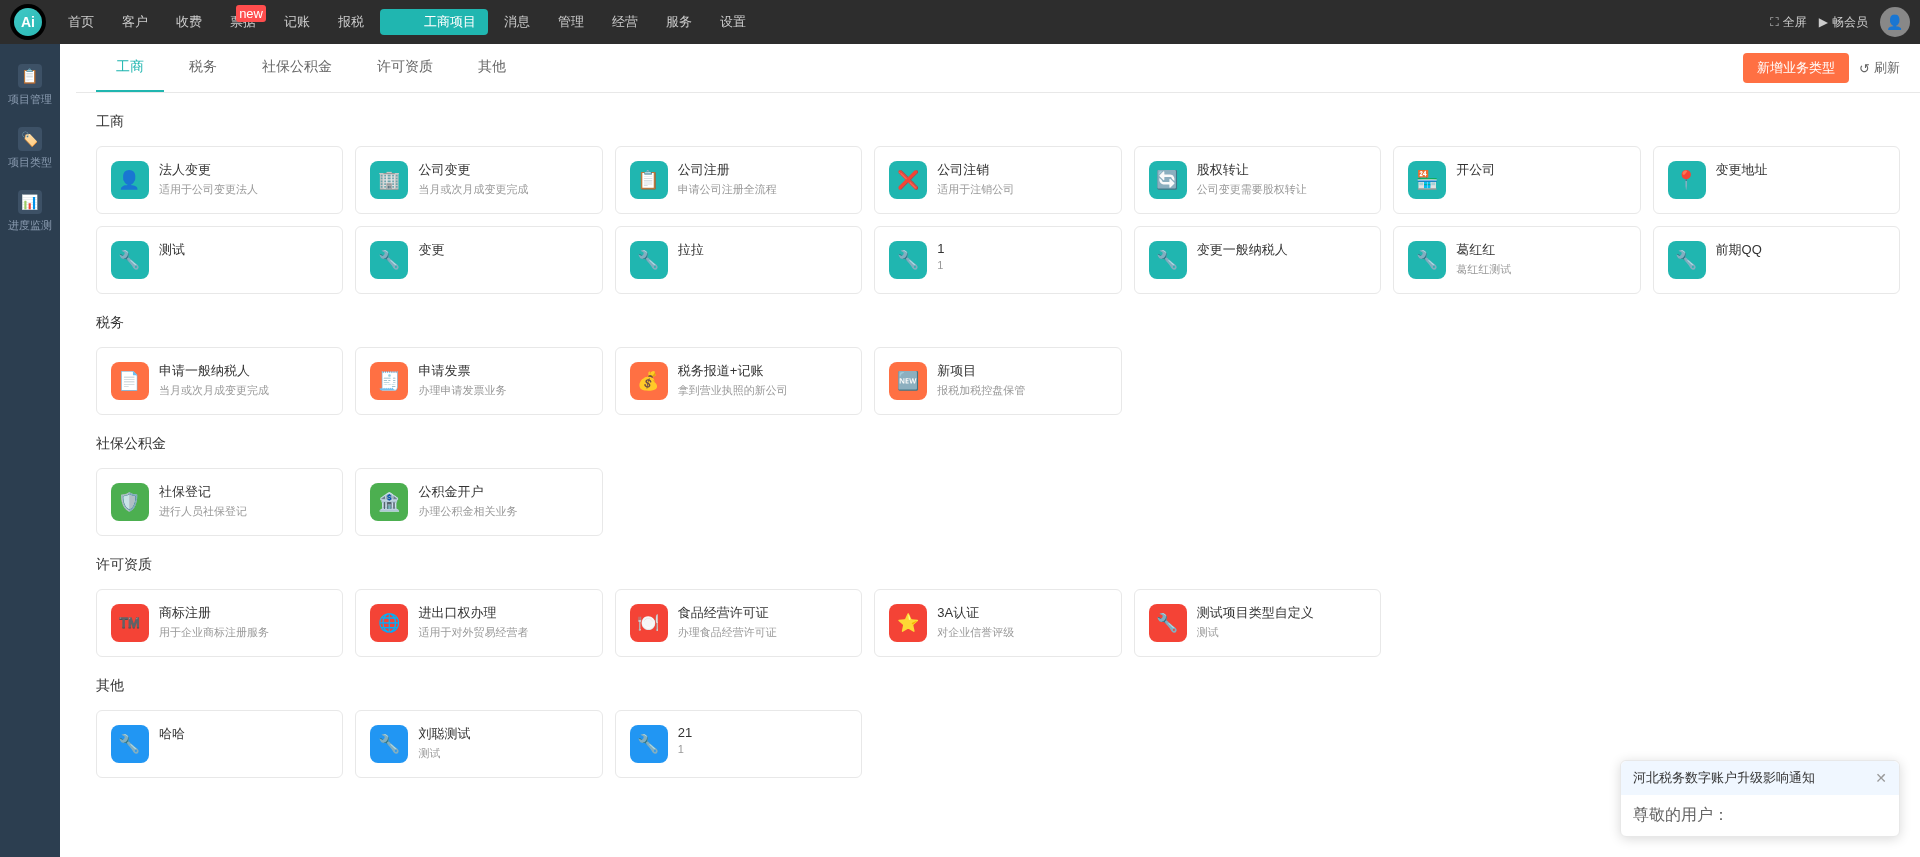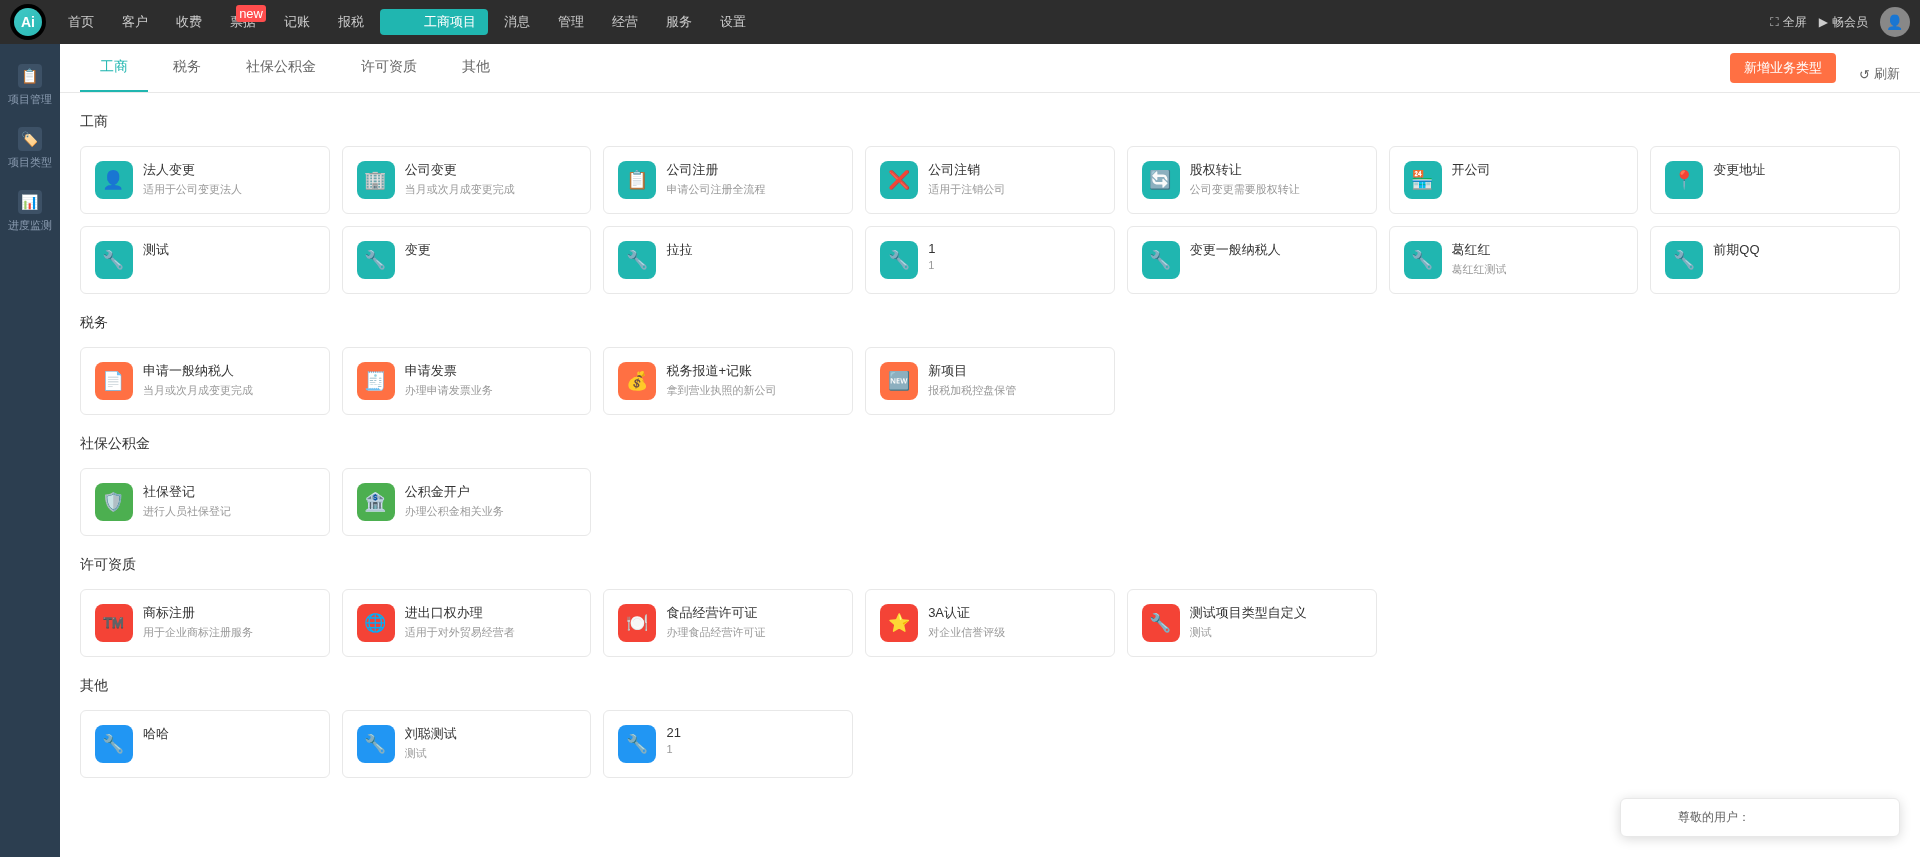--- a/index.html
+++ b/index.html
@@ -105,20 +105,21 @@
       display: flex; align-items: center; justify-content: center;
       font-size: 14px;
     }
 
     
     .main-content {
       margin-top: 44px;
       margin-left: 60px;
       min-height: calc(100vh - 44px);
       background: #fff;
+      padding-left: 16px;
     }
 
     
     .sub-tabs {
       display: flex;
       align-items: center;
       border-bottom: 1px solid #e8e8e8;
       padding: 0 20px;
       background: #fff;
       position: sticky; top: 44px;
@@ -131,21 +132,21 @@
       font-size: 14px;
       border-bottom: 2px solid transparent;
       margin-right: 5px;
     }
     .sub-tab.active {
       color: #20b6b0;
       border-bottom: 2px solid #20b6b0;
     }
     .tab-actions {
       margin-left: auto;
-      display: flex; align-items: flex-end; gap: 23px;
+      display: flex; align-items: center; gap: 10px;
     }
     .btn-add-type {
       background: #ff7043;
       color: #fff;
       border: none;
       padding: 6px 14px;
       border-radius: 4px;
       cursor: pointer;
       font-size: 13px;
     }
@@ -238,21 +239,21 @@
       align-items: center;
       border-radius: 6px 6px 0 0;
     }
     .notif-title { font-size: 13px; color: #333; }
     .notif-close {
       cursor: pointer;
       color: #999;
       font-size: 14px;
       background: none; border: none;
     }
-    .notif-body { padding: 10px 12px; font-size: 12px; color: #666; margin-left: 45px; }
+    .notif-body { padding: 10px 12px; font-size: 16px; color: #666; }
 
     
     .section-sep { margin-bottom: 20px; }
   </style>
 </head>
 <body>
 
 <nav class="top-nav">
   <div class="logo">
     <div class="logo-inner">Ai</div>
@@ -544,16 +545,20 @@
             <div class="card-desc">1</div>
           </div>
         </div>
       </div>
     </div>
 
   </div>
 </main>
 
 <div class="notification-popup">
+  <div class="notif-header">
+    <span class="notif-title">河北税务数字账户升级影响通知</span>
+    <button class="notif-close">✕</button>
+  </div>
   <div class="notif-body">
     <span>尊敬的用户：</span>
   </div>
 </div>
 
 </body></html>

